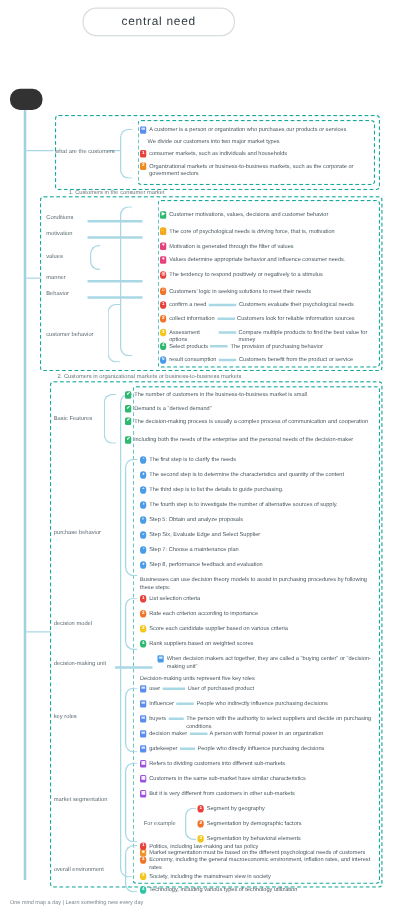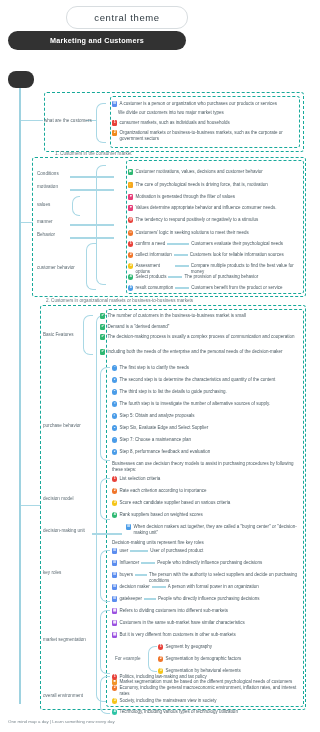--- a/index.html
+++ b/index.html
@@ -71,22 +71,21 @@
   }
   .footer{
     position:absolute;left:8px;top:719px;font-size:4.4px;color:#7b878e;
   }
 </style>
 </head>
 <body>
 
 <div class="canvas">
 
-  <div class="central-pill">central theme</div>
-  <div class="title-bar">Marketing and Customers</div>
+  <div class="central-pill">central need</div>
 
   <div class="root-node"></div>
   <div class="trunk"></div>
 
   <div class="frame" style="left:44px;top:92px;width:258px;height:58px;"></div>
   <div class="frame" style="left:110px;top:96px;width:188px;height:50px;"></div>
 
   <div class="hline" style="left:21px;top:120px;width:22px;"></div>
   <div class="curve" style="left:96px;top:103px;width:9px;height:38px;"></div>
   <div class="hline" style="left:86px;top:120px;width:10px;"></div>

